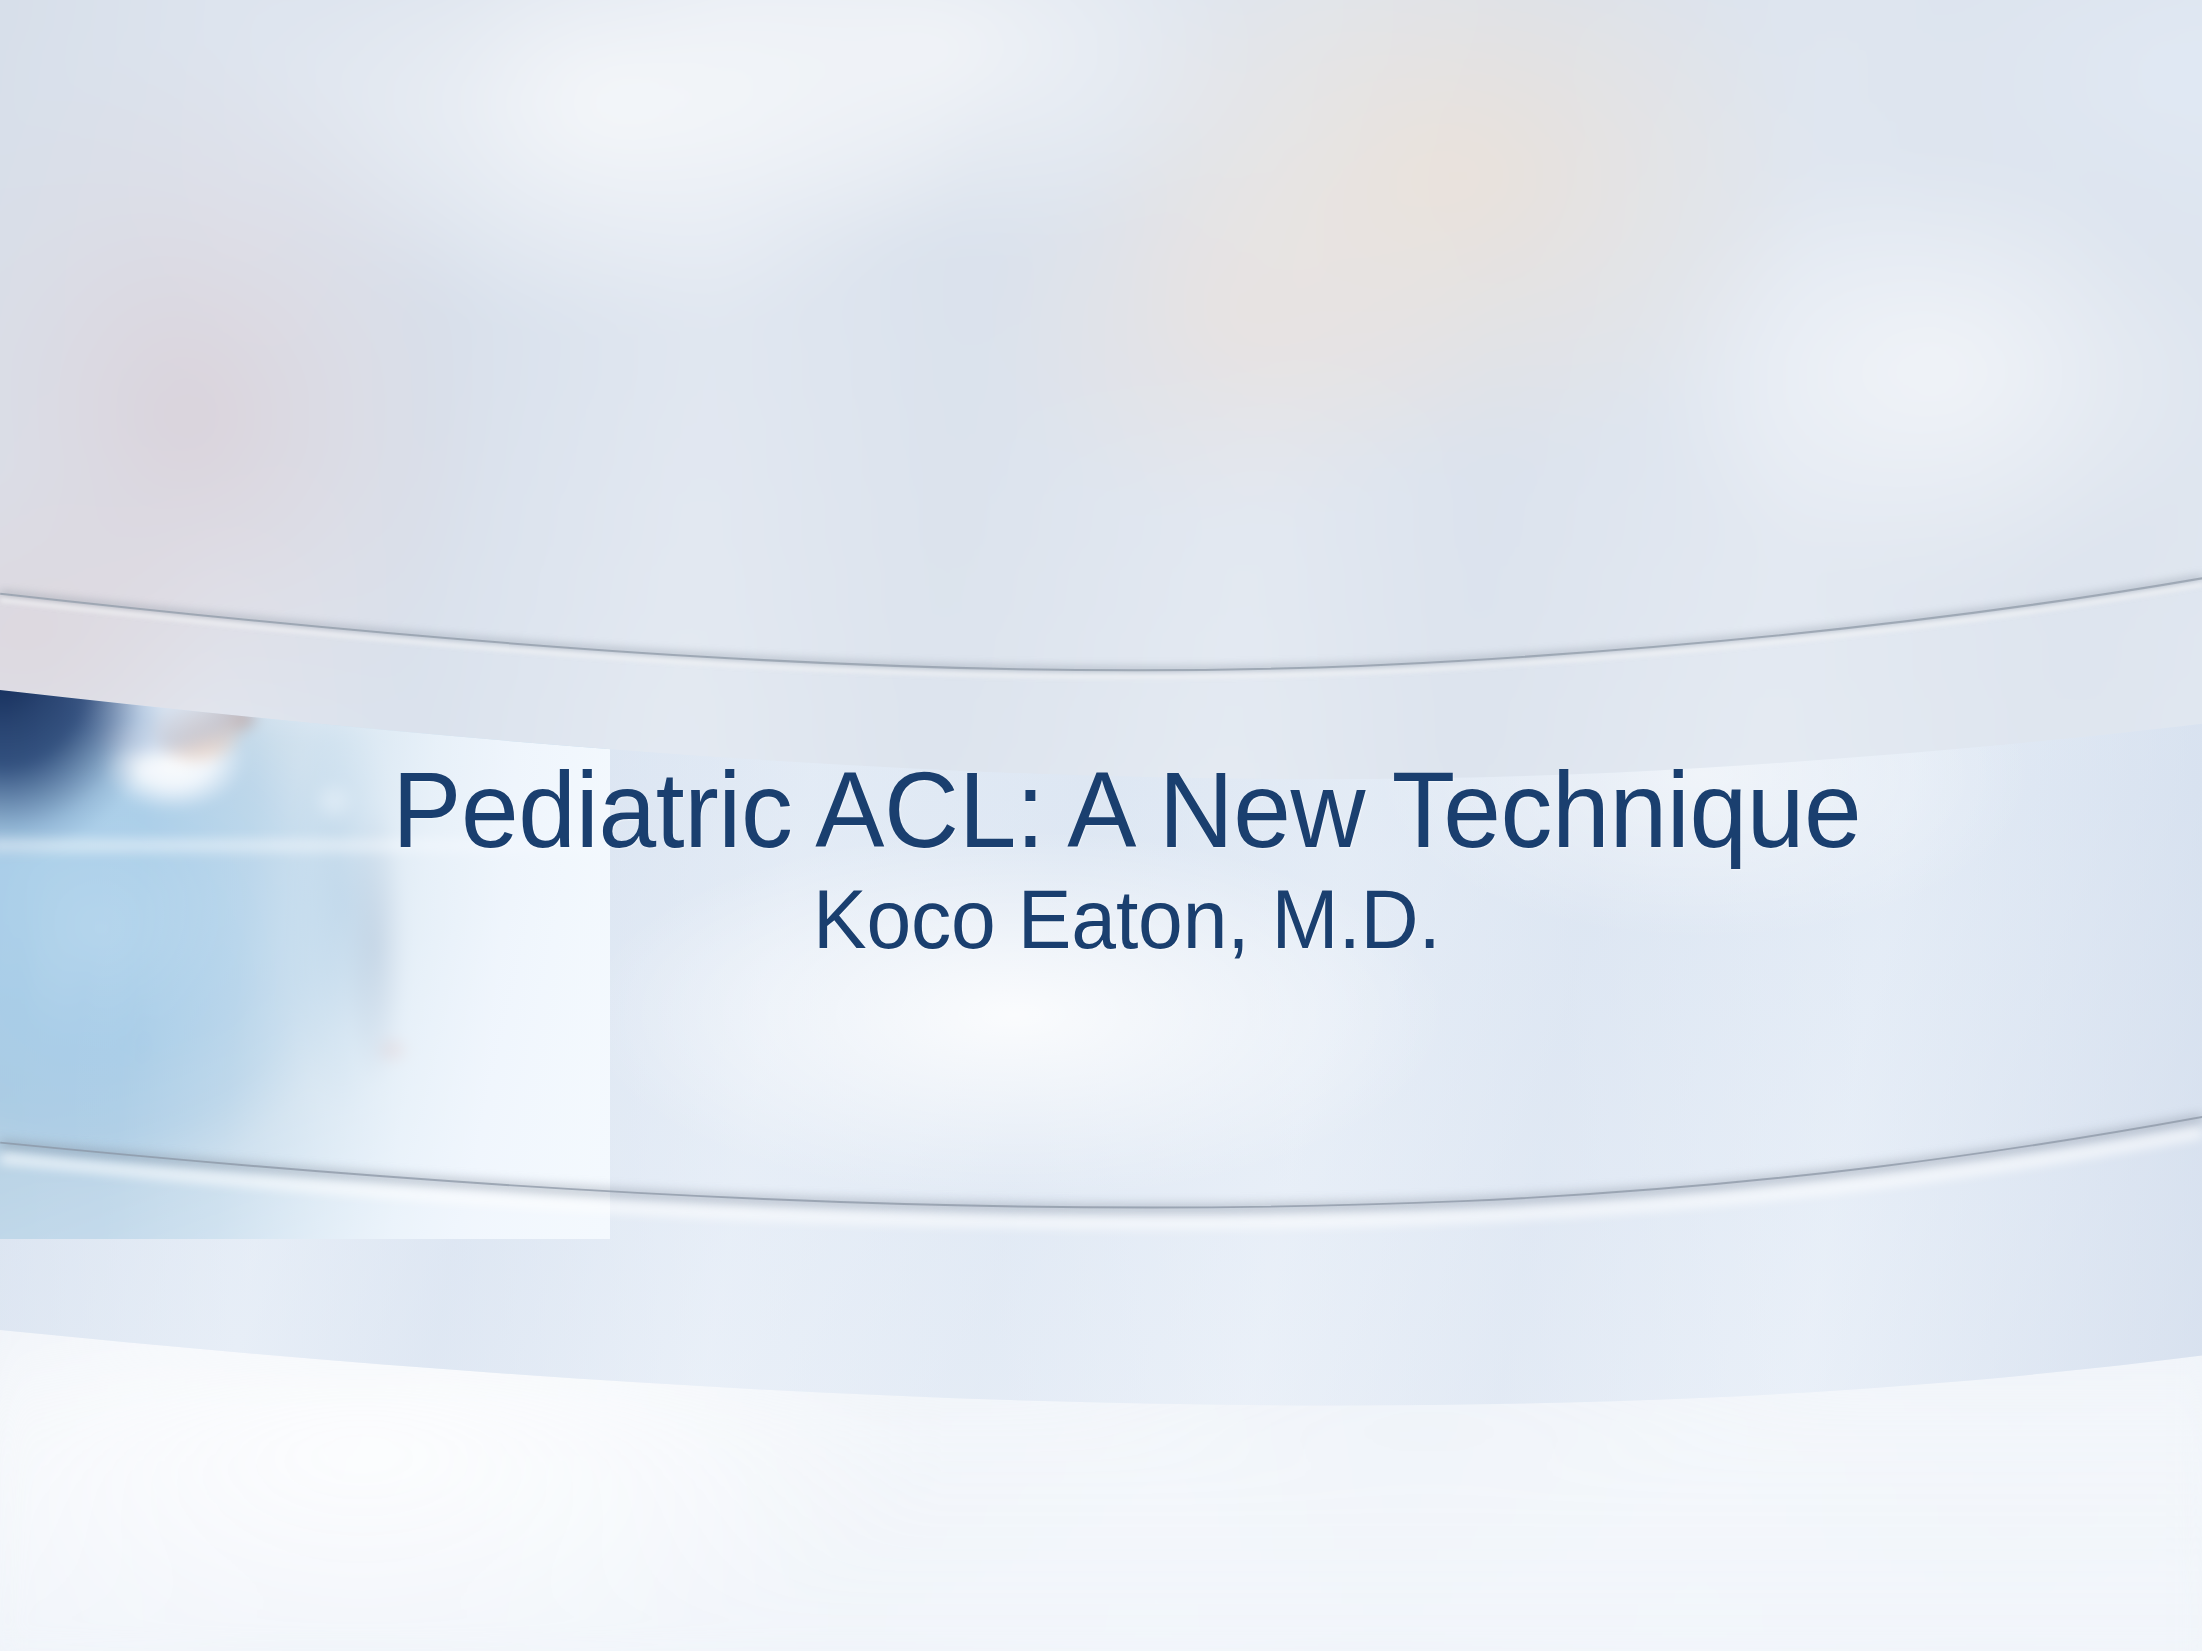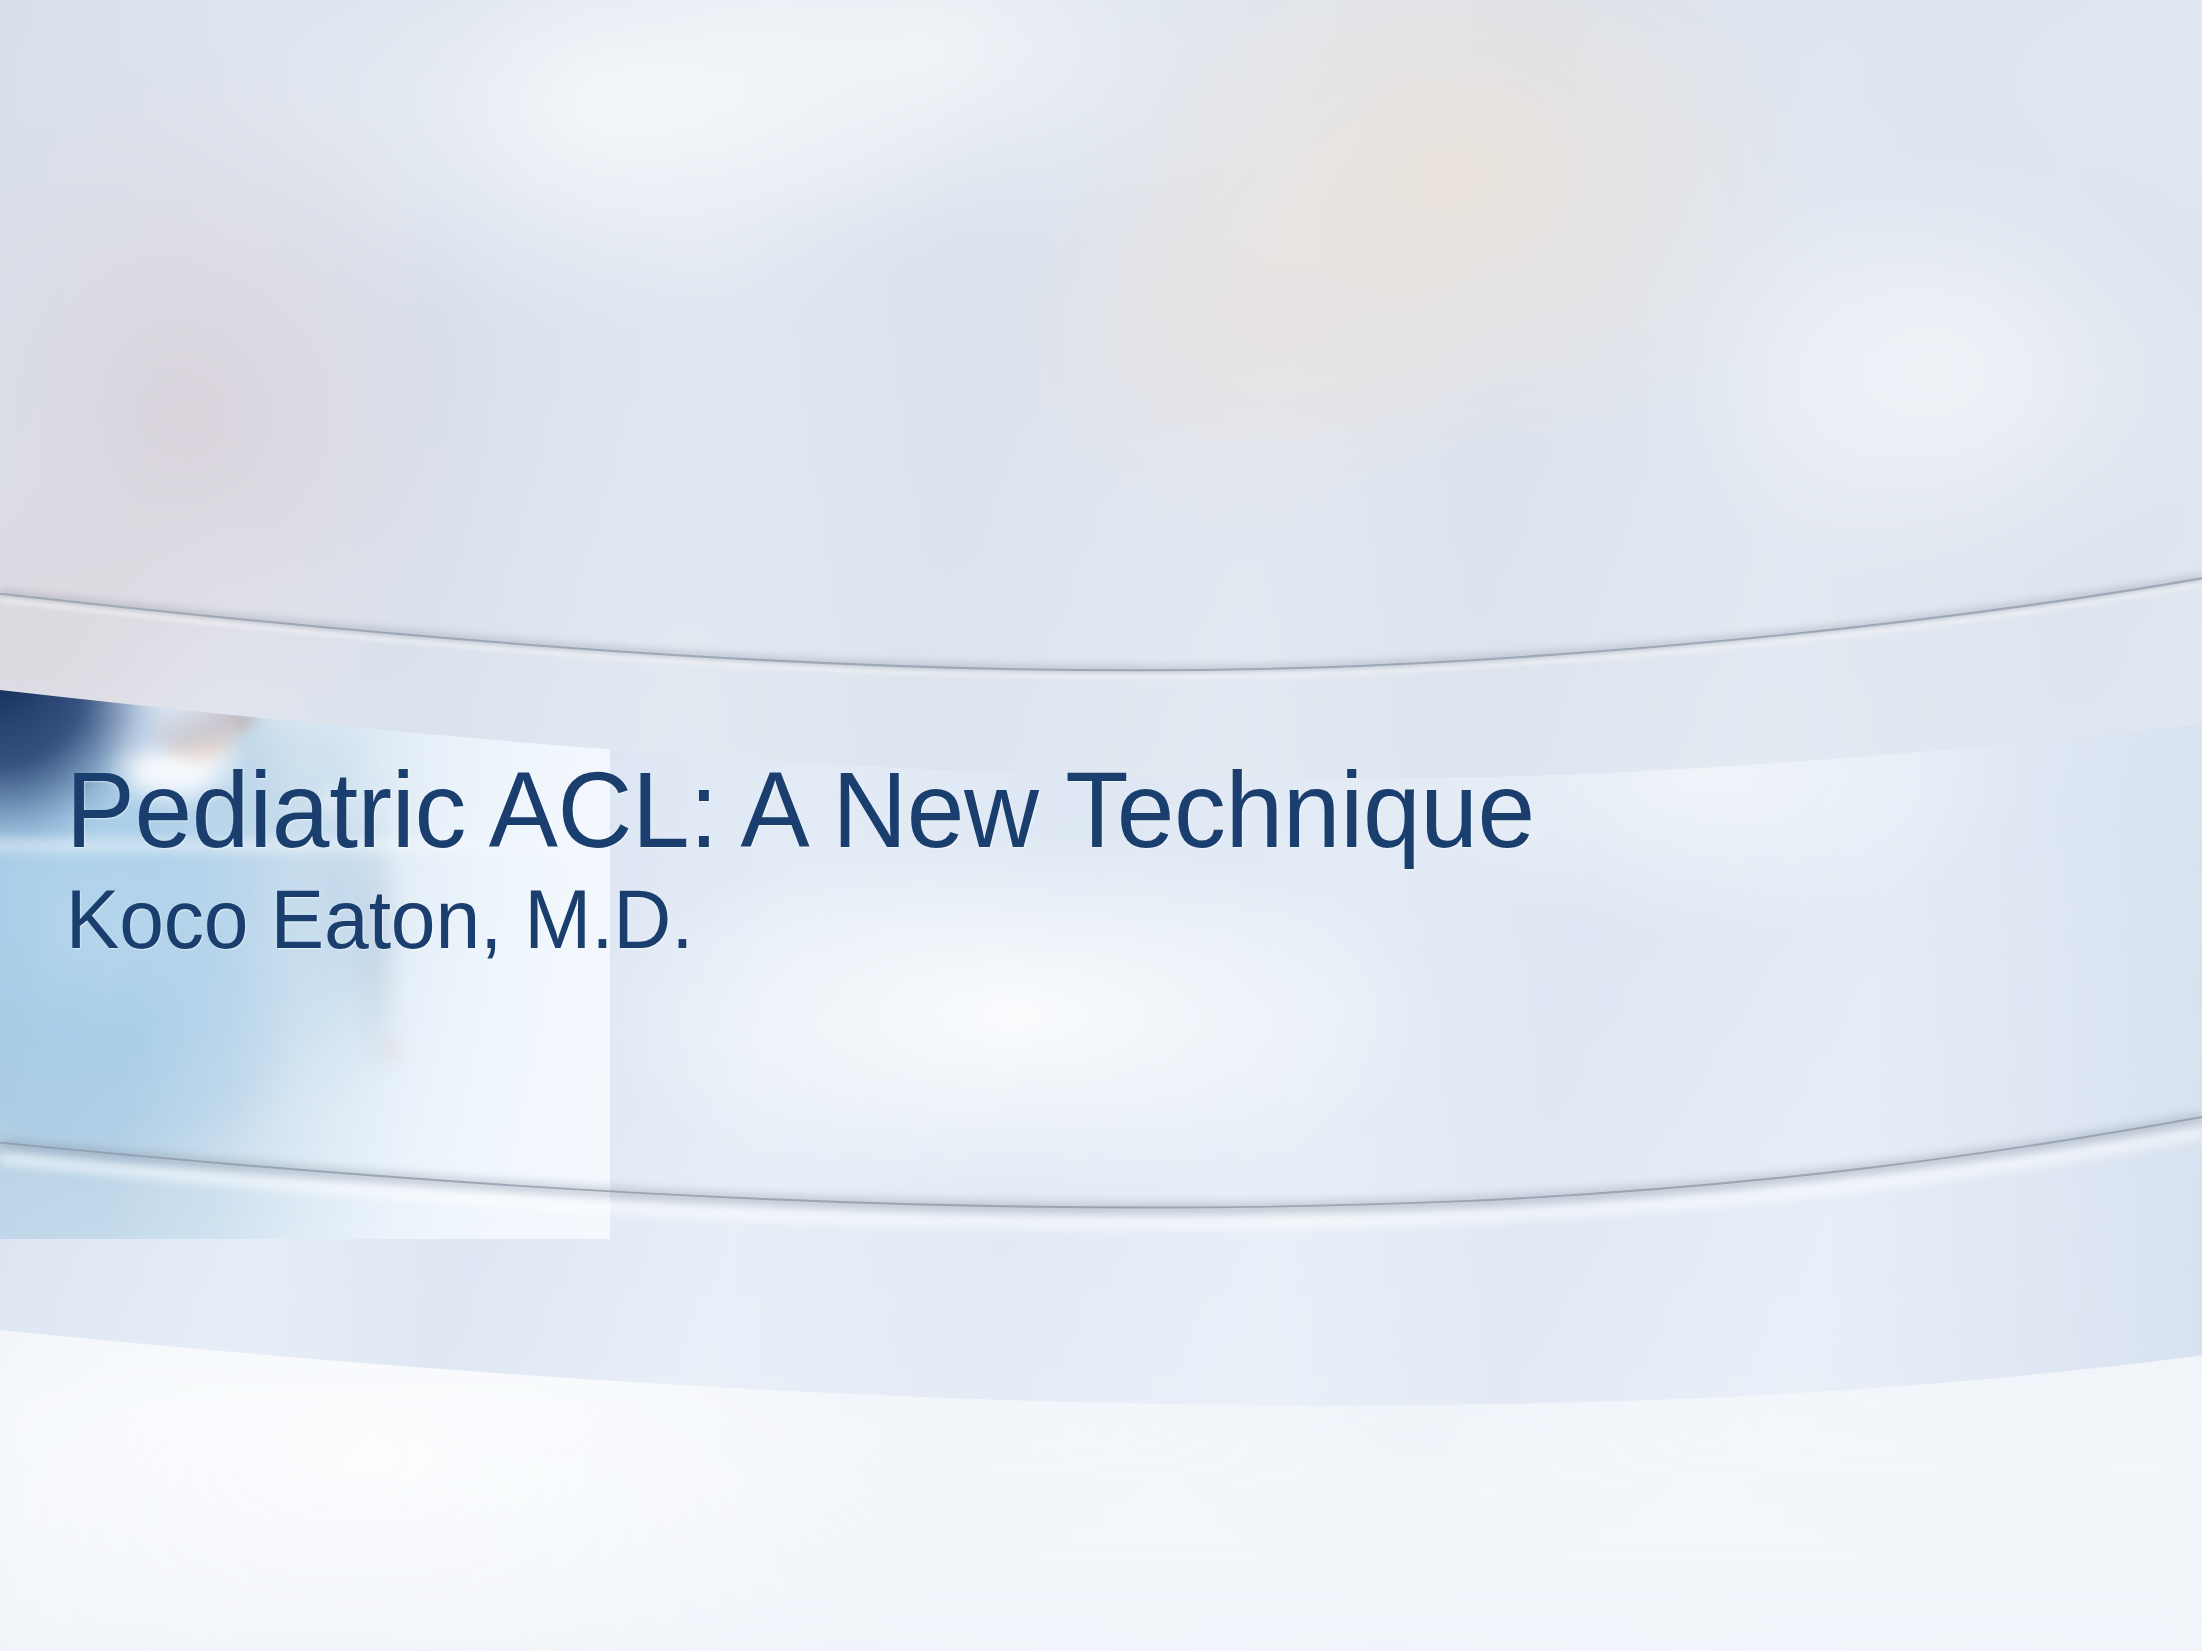--- a/index.html
+++ b/index.html
@@ -197,21 +197,21 @@
     width: 2203px; height: 1652px;
     pointer-events: none;
   }
 
   
   .title-wrap {
     position: absolute;
     left: 0;
     top: 757px;
     width: 2203px;
-    text-align: left;
+    text-align: center;
     padding-right: 15px;
     box-sizing: border-box;
   }
   .slide-title {
     margin: 0;
     font-family: "Liberation Sans Narrow", "Liberation Sans", sans-serif;
     font-size: 107px;
     line-height: 1.0;
     font-weight: 400;
     letter-spacing: -0.4px;

